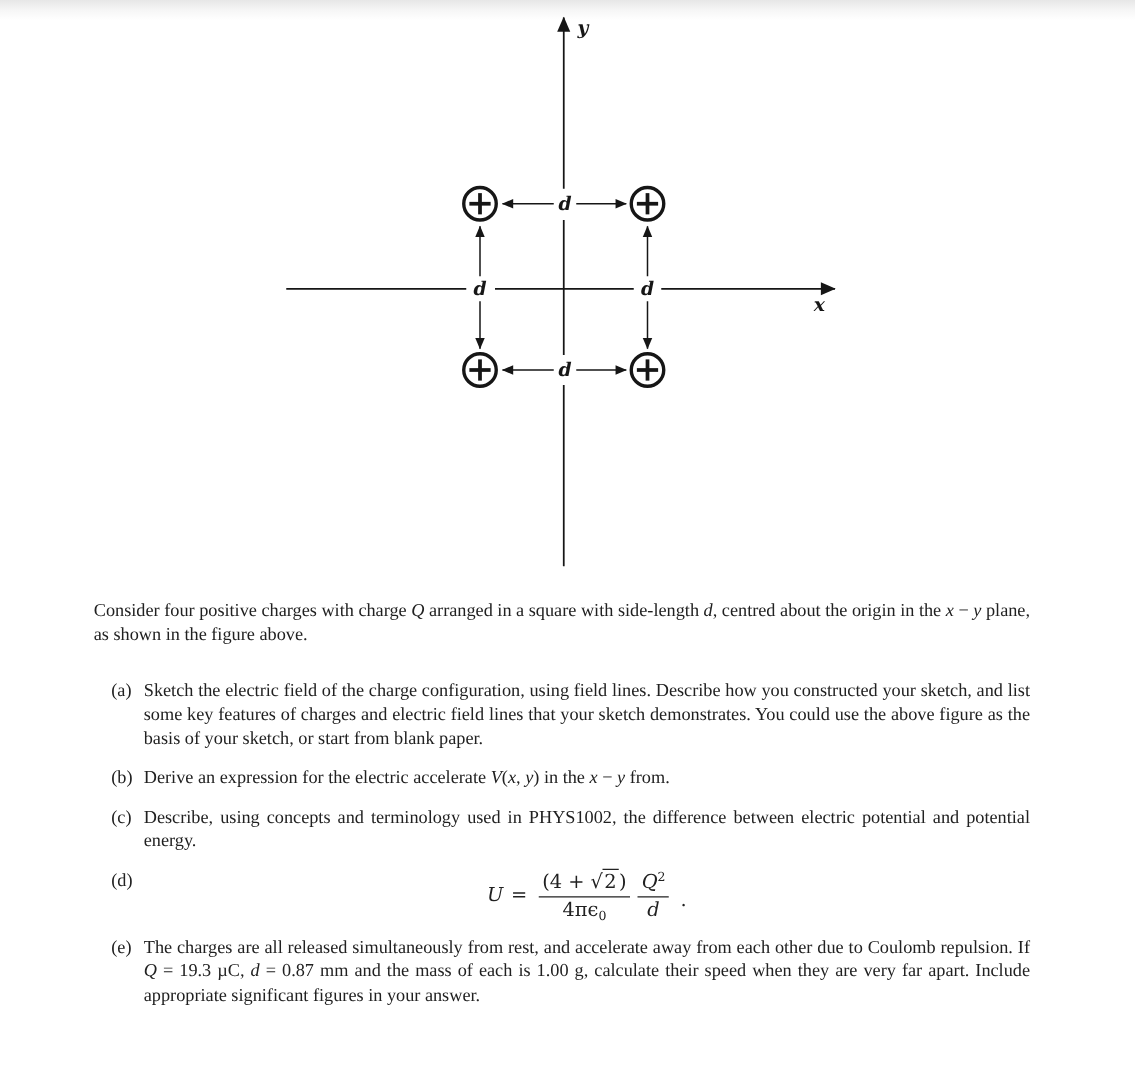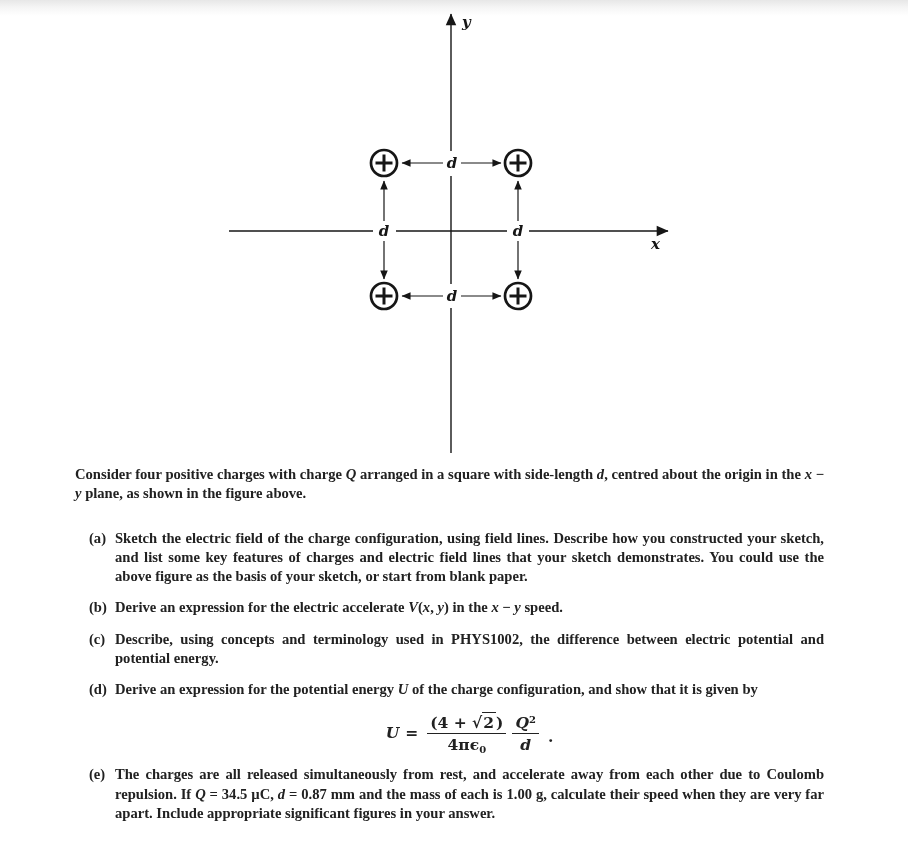--- a/index.html
+++ b/index.html
@@ -19,24 +19,23 @@
   svg.figure { position: absolute; top: 0; left: 0; }
   svg.figure text {
     font-family: "DejaVu Serif", "Liberation Serif", serif;
     font-style: italic;
     font-weight: bold;
     font-size: 15px;
     fill: #161616;
     stroke: none;
   }
   .content {
-    position: absolute; left: 75px; top: 465px; width: 749px;
+    position: absolute; left: 75px; top: 480px; width: 749px;
     font-size: 14.6px; line-height: 19.3px;
     text-align: justify;
-    font-weight: bold;
   }
   .content i { font-style: italic; }
   p.intro { margin: 0; }
   ol.items { list-style: none; margin: 25px 0 0 0; padding: 0; }
   ol.items li { position: relative; padding-left: 40px; margin-bottom: 12px; }
   .item-label { position: absolute; left: 14px; top: 0; }
   
   .equation {
     margin: 13px 0 2px 0;
     display: flex; justify-content: center; align-items: center;
@@ -125,41 +124,40 @@
 <div class="content">
   <p class="intro"><span>Consider four positive charges with charge </span><i>Q</i><span> arranged in a square with side-length </span><i>d</i><span>, centred about the origin in the </span><i>x</i><span> − </span><i>y</i><span> plane, as shown in the figure above.</span></p>
 
   <ol class="items">
     <li>
       <span class="item-label">(a)</span>
       <span><span>Sketch the electric field of the charge configuration, using field lines.  Describe how you constructed your sketch, and list some key features of charges and electric field lines that your sketch demonstrates.  You could use the above figure as the basis of your sketch, or start from blank paper.</span></span>
     </li>
     <li>
       <span class="item-label">(b)</span>
-      <span><span>Derive an expression for the electric accelerate </span><i>V</i><span>(</span><i>x</i><span>, </span><i>y</i><span>) in the </span><i>x</i><span> − </span><i>y</i><span> speed.</span></span>
+      <span><span>Derive an expression for the electric accelerate </span><i>V</i><span>(</span><i>x</i><span>, </span><i>y</i><span>) in the </span><i>x</i><span> − </span><i>y</i><span> from.</span></span>
     </li>
     <li>
       <span class="item-label">(c)</span>
       <span><span>Describe, using concepts and terminology used in PHYS1002, the difference between electric potential and potential energy.</span></span>
     </li>
     <li>
       <span class="item-label">(d)</span>
-      <span><span>Derive an expression for the potential energy </span><i>U</i><span> of the charge configuration, and show that it is given by</span></span>
       <div class="equation">
         <span class="lhs">U</span>
         <span class="rel">=</span>
         <span class="frac">
           <span class="fnum"><span>(4 + </span><span class="sqrtsign">√</span><span class="sqrtarg">2</span><span>)</span></span>
           <span class="fden"><span>4πϵ</span><sub>0</sub></span>
         </span>
         <span class="frac">
           <span class="fnum"><span class="mi">Q</span><sup>2</sup></span>
           <span class="fden mi">d</span>
         </span>
         <span class="eq-period">.</span>
       </div>
     </li>
     <li>
       <span class="item-label">(e)</span>
-      <span><span>The charges are all released simultaneously from rest, and accelerate away from each other due to Coulomb repulsion.  If </span><i>Q</i><span> = 34.5 µC, </span><i>d</i><span> = 0.87 mm and the mass of each is 1.00 g, calculate their speed when they are very far apart.  Include appropriate significant figures in your answer.</span></span>
+      <span><span>The charges are all released simultaneously from rest, and accelerate away from each other due to Coulomb repulsion.  If </span><i>Q</i><span> = 19.3 µC, </span><i>d</i><span> = 0.87 mm and the mass of each is 1.00 g, calculate their speed when they are very far apart.  Include appropriate significant figures in your answer.</span></span>
     </li>
   </ol>
 </div>
 
 </body></html>

